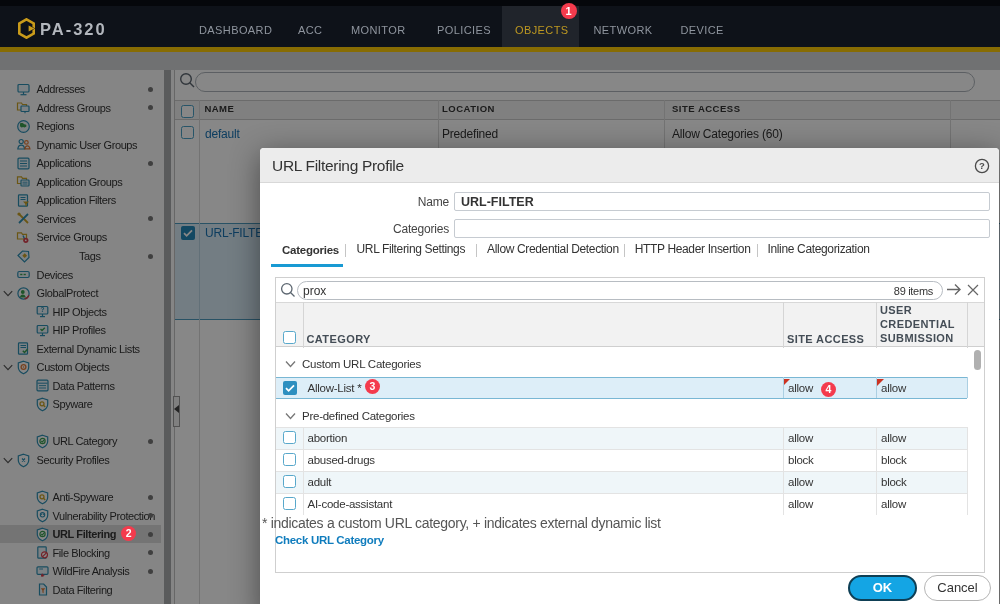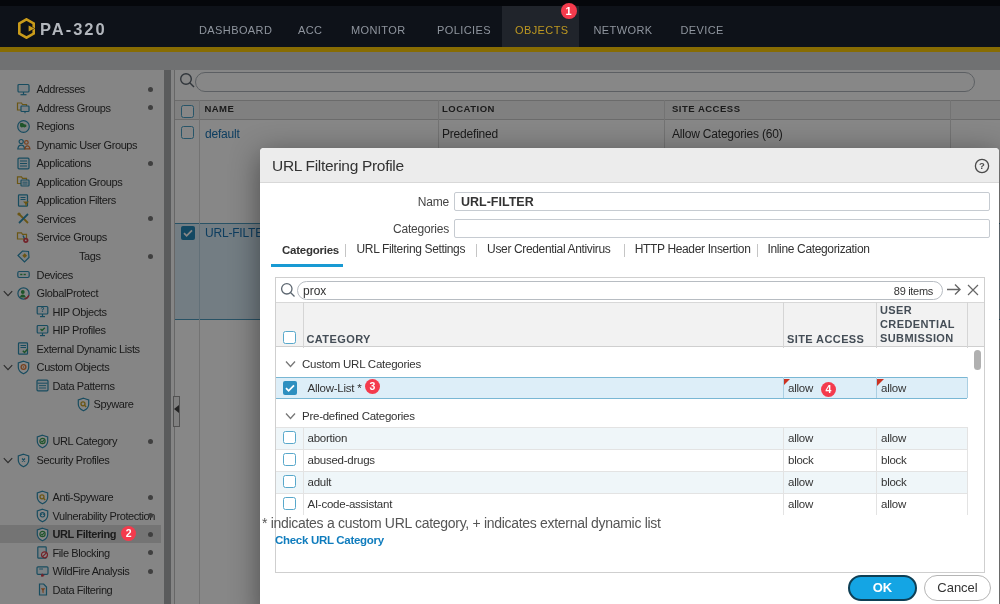--- a/index.html
+++ b/index.html
@@ -217,21 +217,21 @@
         <span class="sic" style="left:35px">
           <svg width="15" height="15" viewBox="0 0 15 15">
             <rect x="2" y="2.2" width="11" height="10.6" rx="1" fill="#eaf4f9" stroke="#2e8fb4" stroke-width="1.2"></rect>
             <line x1="2.5" y1="5.2" x2="12.5" y2="5.2" stroke="#2e8fb4" stroke-width="1"></line>
             <line x1="4" y1="7.6" x2="11" y2="7.6" stroke="#2e8fb4" stroke-width="0.9"></line>
             <line x1="4" y1="10" x2="11" y2="10" stroke="#2e8fb4" stroke-width="0.9"></line>
           </svg>
         </span>
         <span class="stx" style="left:52.5px;">Data Patterns</span>
       </div>
-<div class="srow" style="top:347.9px;margin-left:41px;">
+<div class="srow" style="top:347.9px;">
         <span class="sic" style="left:35px">
           <svg width="15" height="15" viewBox="0 0 15 15">
             <path d="M7.5 1.2l5.2 1.8v4.2c0 3.1-2.1 5.2-5.2 6.6C4.4 12.4 2.3 10.3 2.3 7.2V3z" fill="#fff" stroke="#2e8fb4" stroke-width="1.2"></path>
             <circle cx="7" cy="6.8" r="2" fill="none" stroke="#c9a227" stroke-width="1.3"></circle>
             <line x1="8.5" y1="8.3" x2="10.2" y2="10" stroke="#c9a227" stroke-width="1.3"></line>
           </svg>
         </span>
         <span class="stx" style="left:52.5px;">Spyware</span>
       </div>
 <div class="srow" style="top:384.9px;">
@@ -384,21 +384,21 @@
         </svg>
   </div>
   <div class="lbl" style="top:47px">Name</div>
   <div class="inp" style="top:44px">URL-FILTER</div>
   <div class="lbl" style="top:74px">Categories</div>
   <div class="inp" style="top:71px;font-weight:normal"></div>
   <div class="tab" style="left:22px;font-weight:bold;font-size:11.5px;letter-spacing:-0.25px;top:95.5px">Categories</div>
   <div class="tsp" style="left:85.4px"></div>
   <div class="tab" style="left:96.5px">URL Filtering Settings</div>
   <div class="tsp" style="left:216px"></div>
-  <div class="tab" style="left:227.1px">User Credential Antivirus</div>
+  <div class="tab" style="left:227.1px">Allow Credential Detection</div>
   <div class="tsp" style="left:363.6px"></div>
   <div class="tab" style="left:374.7px">HTTP Header Insertion</div>
   <div class="tsp" style="left:496.5px"></div>
   <div class="tab" style="left:507.5px">Inline Categorization</div>
   <div class="abs" style="left:11px;top:116px;width:72px;height:3px;background:#189ad3"></div>
 
   <div id="tblwrap">
     <svg class="abs" style="left:4px;top:4px" width="16" height="16" viewBox="0 0 16 16">
           <circle cx="6.8" cy="6.8" r="5.2" fill="none" stroke="#5c6670" stroke-width="1.3"></circle>
           <line x1="10.5" y1="10.5" x2="14.5" y2="14.5" stroke="#5c6670" stroke-width="1.3"></line>

